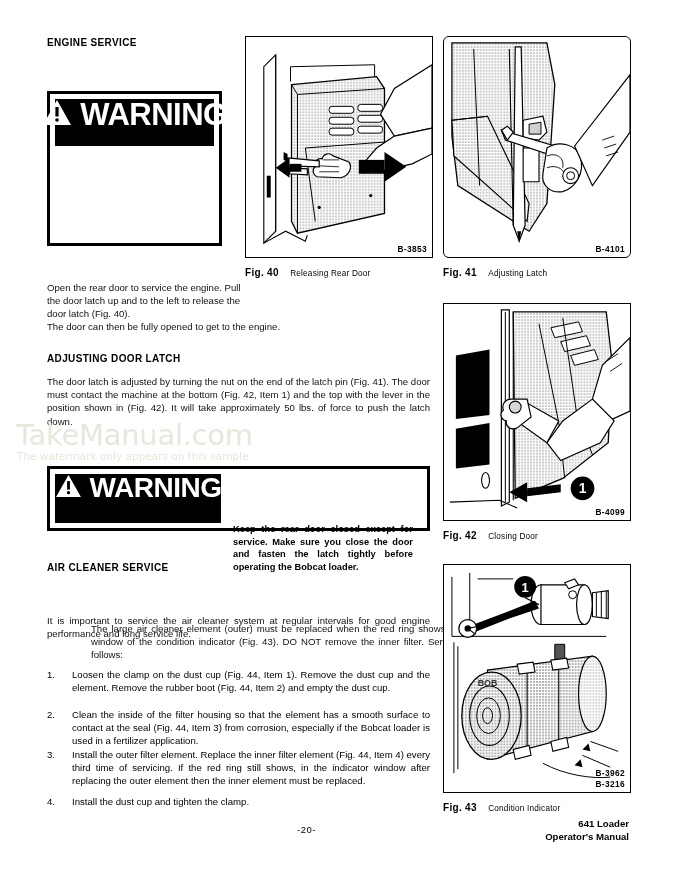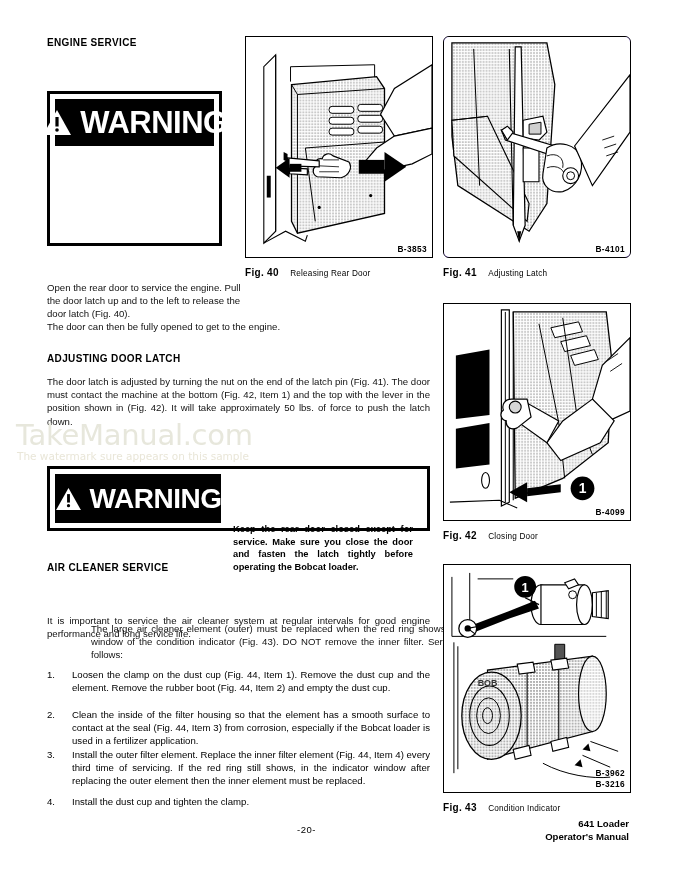--- a/index.html
+++ b/index.html
@@ -44,21 +44,21 @@
     position: absolute;
     border: 3px solid #000;
     background: #fff;
     box-sizing: border-box;
     padding: 5px;
   }
   .warn-bar {
     background: #000;
     color: #fff;
     display: flex;
-    align-items: center;
+    align-items: flex-start;
     justify-content: center;
     gap: 8px;
     box-sizing: border-box;
   }
   .warn-word {
     font-family: "Liberation Sans", sans-serif;
     font-weight: bold;
     letter-spacing: -0.5px;
     line-height: 1;
   }
@@ -314,21 +314,21 @@
     </div>
   </div>
 
   <div class="body-text nojust" style="left:47px; top:281px; width:196px;">Open the rear door to service the engine. Pull the door latch up and to the left to release the door latch (Fig. 40).</div>
   <div class="body-text nojust" style="left:47px; top:320px; width:290px;">The door can then be fully opened to get to the engine.</div>
 
   <div class="sect-head" style="left:47px; top:353px;">ADJUSTING DOOR LATCH</div>
   <div class="body-text" style="left:47px; top:375px; width:383px;">The door latch is adjusted by turning the nut on the end of the latch pin (Fig. 41). The door must contact the machine at the bottom (Fig. 42, Item 1) and the top with the lever in the position shown in (Fig. 42). It will take approximately 50 lbs. of force to push the latch down.</div>
 
   <div id="watermark">TakeManual.com</div>
-  <div id="watermark-sub">The watermark sure appears on this sample</div>
+  <div id="watermark-sub">The watermark only appears on this sample</div>
 
   <div class="figure" id="fig-42" style="left:443px; top:303px; width:188px;">
     <div class="fig-frame" style="width:188px; height:218px;">
       <svg class="fig-svg" viewBox="0 0 188 218" preserveAspectRatio="none" aria-hidden="true">
         <defs>
           <pattern id="dots42" width="3" height="3" patternUnits="userSpaceOnUse">
             <rect width="3" height="3" fill="#ffffff"></rect>
             <circle cx="1" cy="1" r="0.85" fill="#9a9a9a"></circle>
           </pattern>
         </defs>

